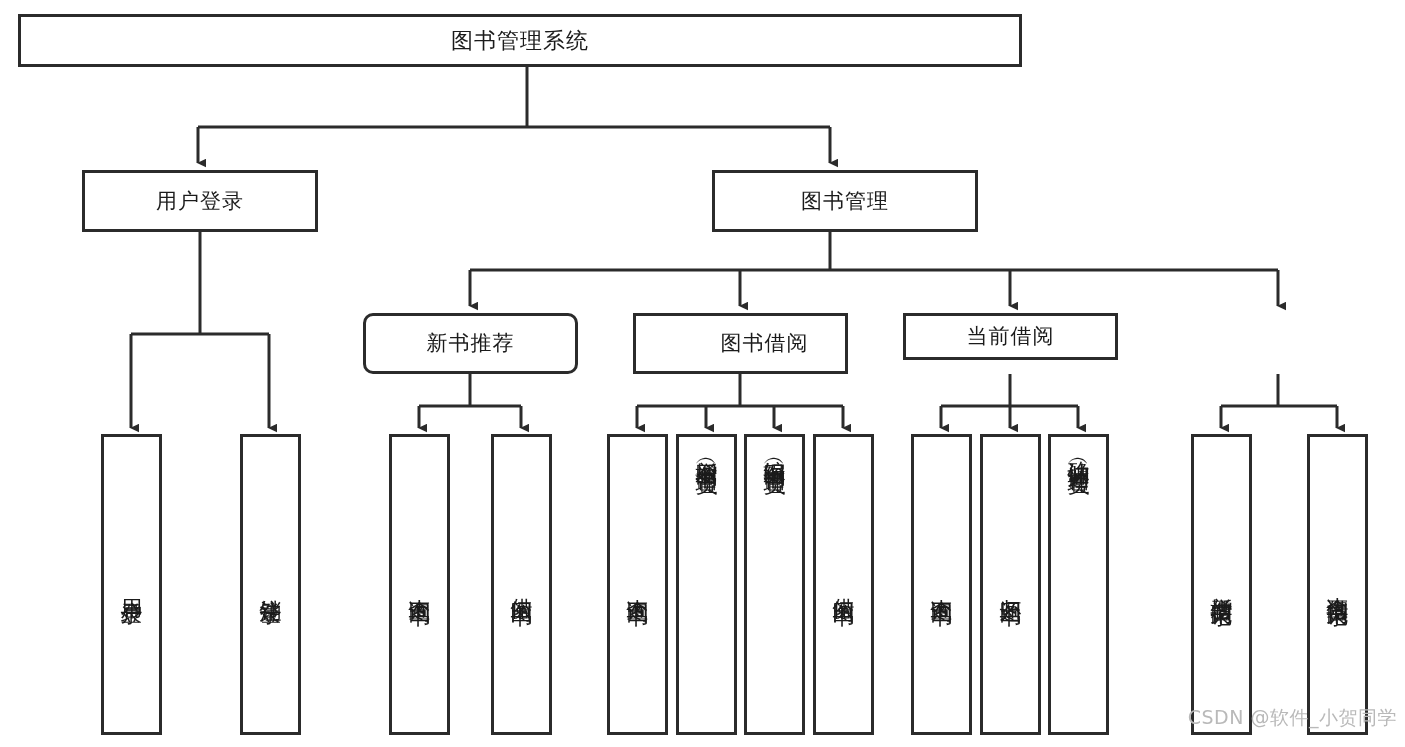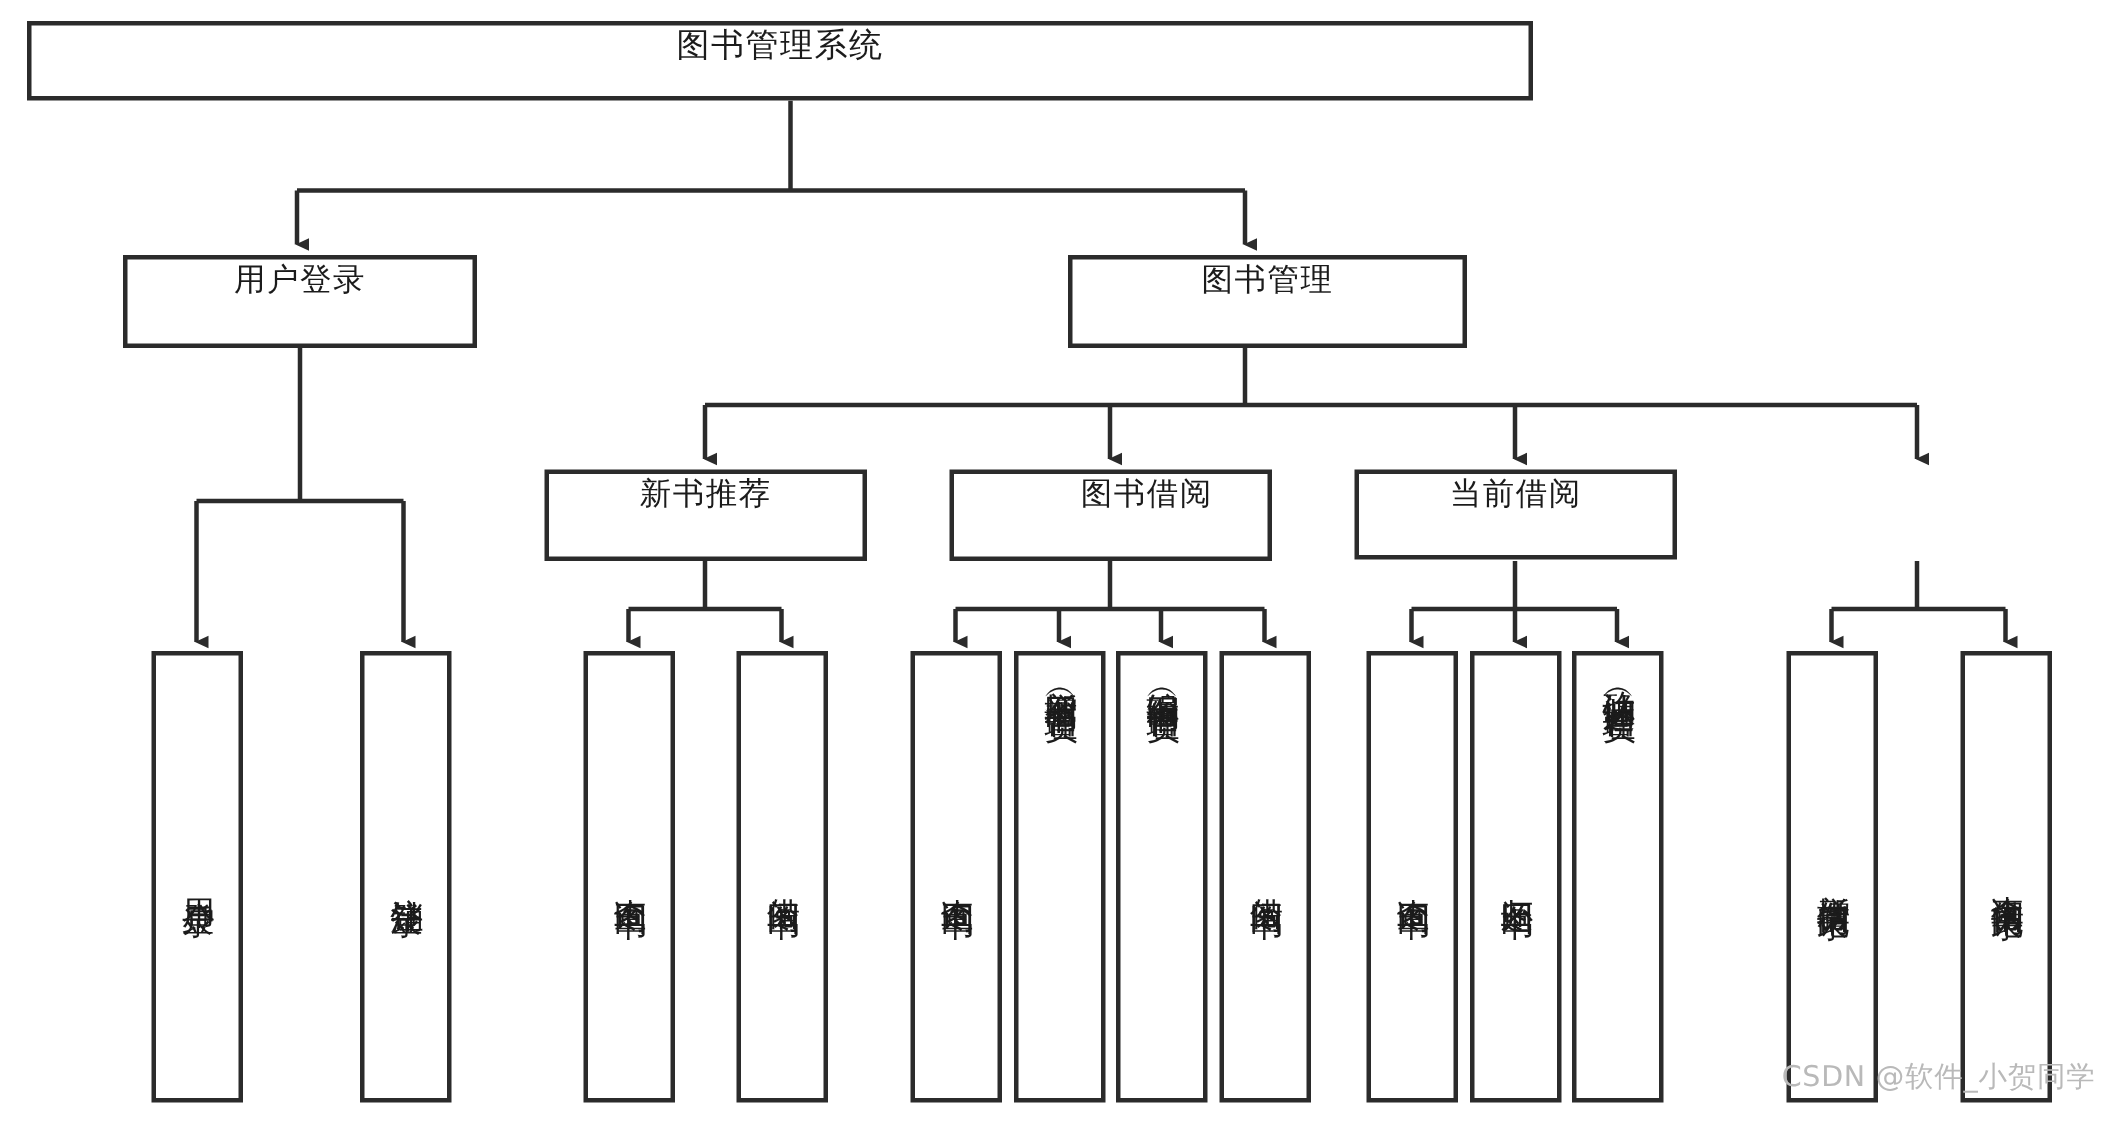--- a/index.html
+++ b/index.html
@@ -24,20 +24,21 @@
     width: 1405px;
     height: 747px;
     pointer-events: none;
   }
   .node {
     position: absolute;
     box-sizing: border-box;
     border: 3px solid #2b2b2b;
     background: #ffffff;
     display: flex;
+    align-items: center;
     justify-content: center;
     color: #1b1b1b;
   }
   .node .label {
     font-size: 21px;
     line-height: 1.25;
     letter-spacing: 1px;
     white-space: nowrap;
   }
   .node.root .label { font-size: 22px; }
@@ -131,27 +132,27 @@
     <span class="label">图书管理系统</span>
   </div>
 
   <div class="node" style="left:82px; top:170px; width:236px; height:62px;">
     <span class="label">用户登录</span>
   </div>
   <div class="node" style="left:712px; top:170px; width:266px; height:62px;">
     <span class="label">图书管理</span>
   </div>
 
-  <div class="node" style="left:363px; top:313px; width:215px; height:61px;">
+  <div class="node" style="left:363px; top:313px; width:215px; height:61px;border-radius:10px;">
     <span class="label">新书推荐</span>
   </div>
   <div class="node" style="left:633px; top:313px; width:215px; height:61px;padding-left:48px;">
     <span class="label">图书借阅</span>
   </div>
-  <div class="node" style="left:903px; top:313px; width:215px; height:60px;font-family:Liberation Serif, serif;">
+  <div class="node" style="left:903px; top:313px; width:215px; height:47px;font-family:Liberation Serif, serif;">
     <span class="label">当前借阅</span>
   </div>
 
   <div class="node vert" style="left:101px; top:434px; width:61px; height:301px;">
     <span class="label">用户登录</span>
   </div>
   <div class="node vert" style="left:240px; top:434px; width:61px; height:301px;">
     <span class="label">注销登录</span>
   </div>
 

